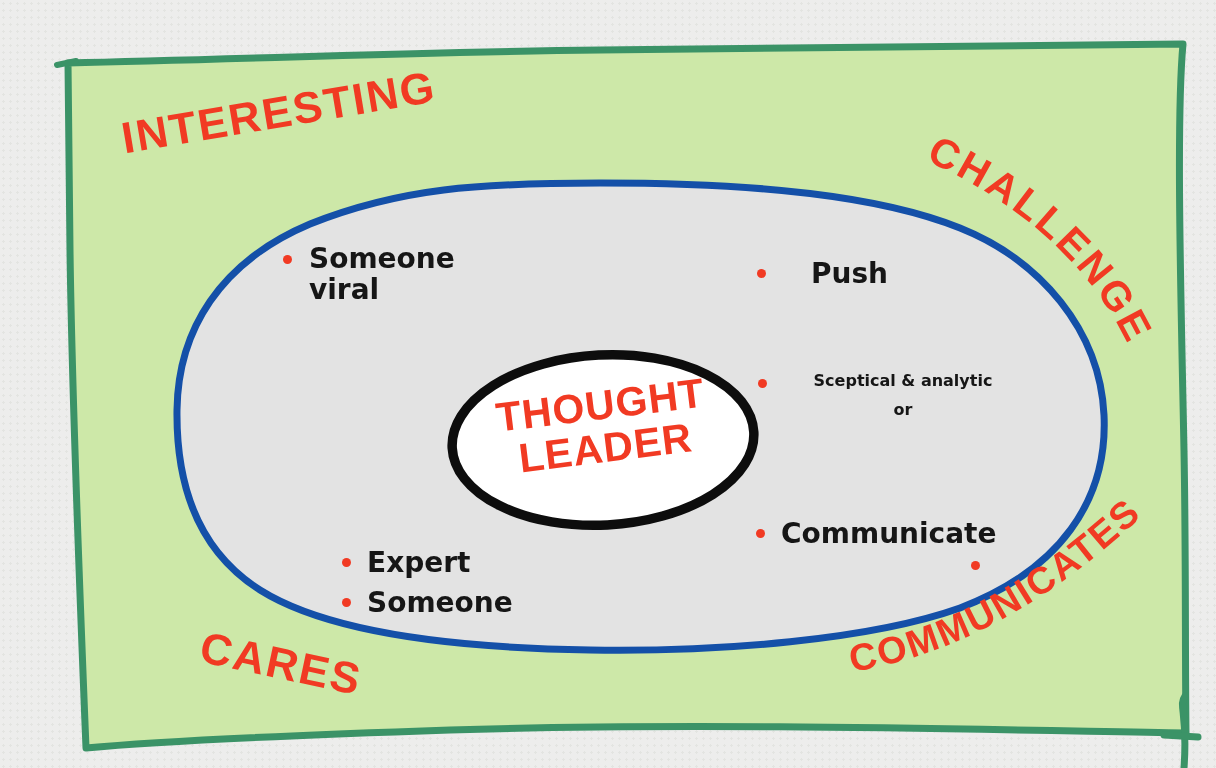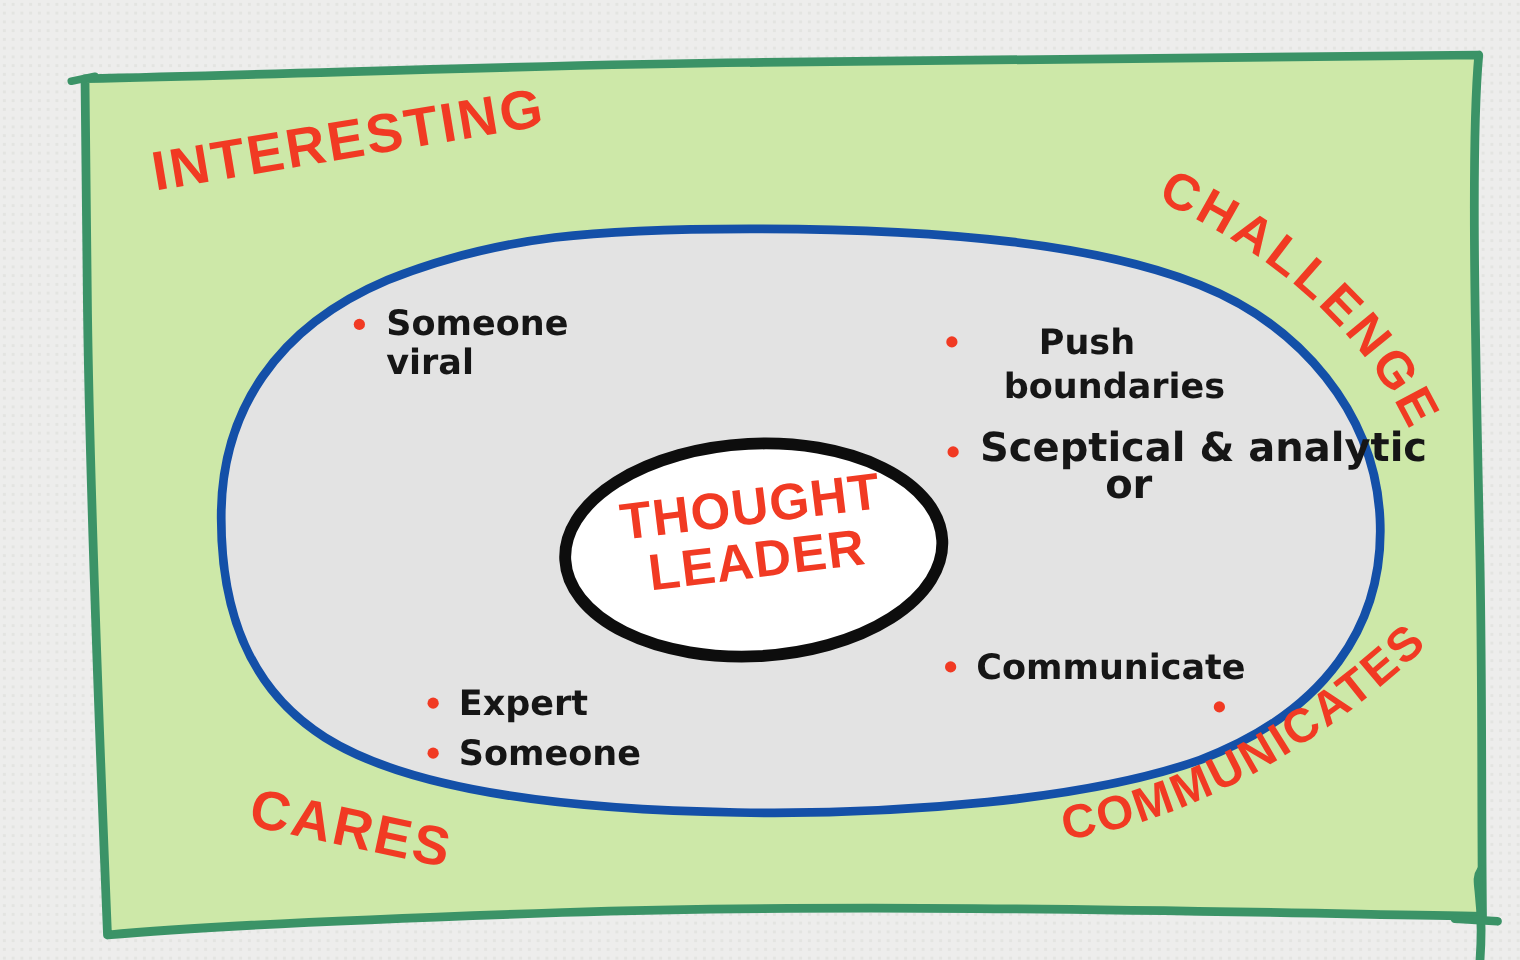--- a/index.html
+++ b/index.html
@@ -39,25 +39,25 @@
     font-family:"DejaVu Sans",sans-serif;display:flex;align-items:flex-start;
   }
   .dot{
     display:inline-block;width:9px;height:9px;border-radius:50%;
     background:var(--red);flex:0 0 9px;
   }
   .note .lines{margin-left:17px;}
   .note-someone{left:283px;top:243px;font-size:28px;}
   .note-someone .lines{line-height:31px;}
   .note-someone .dot{margin-top:12px;}
-  .note-push{left:757px;top:256px;font-size:28px;gap:20px;}
+  .note-push{left:757px;top:256px;font-size:28px;}
   .note-push .lines{line-height:35px;}
   .note-push .dot{margin-top:13px;}
   .note-push .indent{margin-left:28px;}
-  .note-sceptical{left:758px;top:344px;font-size:32px;}
+  .note-sceptical{left:758px;top:366px;font-size:16px;}
   .note-sceptical .dot{margin-top:13px;}
   .note-sceptical .lines{line-height:29px;width:238px;text-align:center;white-space:nowrap;}
   .note-list{position:absolute;display:flex;flex-direction:column;font-family:"DejaVu Sans",sans-serif;font-weight:bold;color:var(--ink);white-space:nowrap;}
   .note-list .row{display:flex;align-items:center;}
   .note-list .row .dot{margin-right:16px;}
   .list-cares{left:342px;top:546px;font-size:28px;gap:7px;}
   .list-comm{left:756px;top:517px;font-size:28px;gap:11px;align-items:flex-end;}
   .curved-label{fill:var(--red);font-weight:bold;font-family:"Liberation Sans",sans-serif;}
   .curved-challenges{font-size:41px;letter-spacing:3px;}
   .curved-communicates{font-size:38px;letter-spacing:2px;}
@@ -120,21 +120,20 @@
     <div class="lines">
       <div>Someone</div>
       <div>viral</div>
     </div>
   </div>
 
   <div class="note note-push">
     <span class="dot"></span>
     <div class="lines">
       <div class="indent">Push</div>
-      <div>boundaries</div>
     </div>
   </div>
 
   <div class="note note-sceptical">
     <span class="dot"></span>
     <div class="lines">
       <div>Sceptical &amp; analytic</div>
       <div>or</div>
     </div>
   </div>

